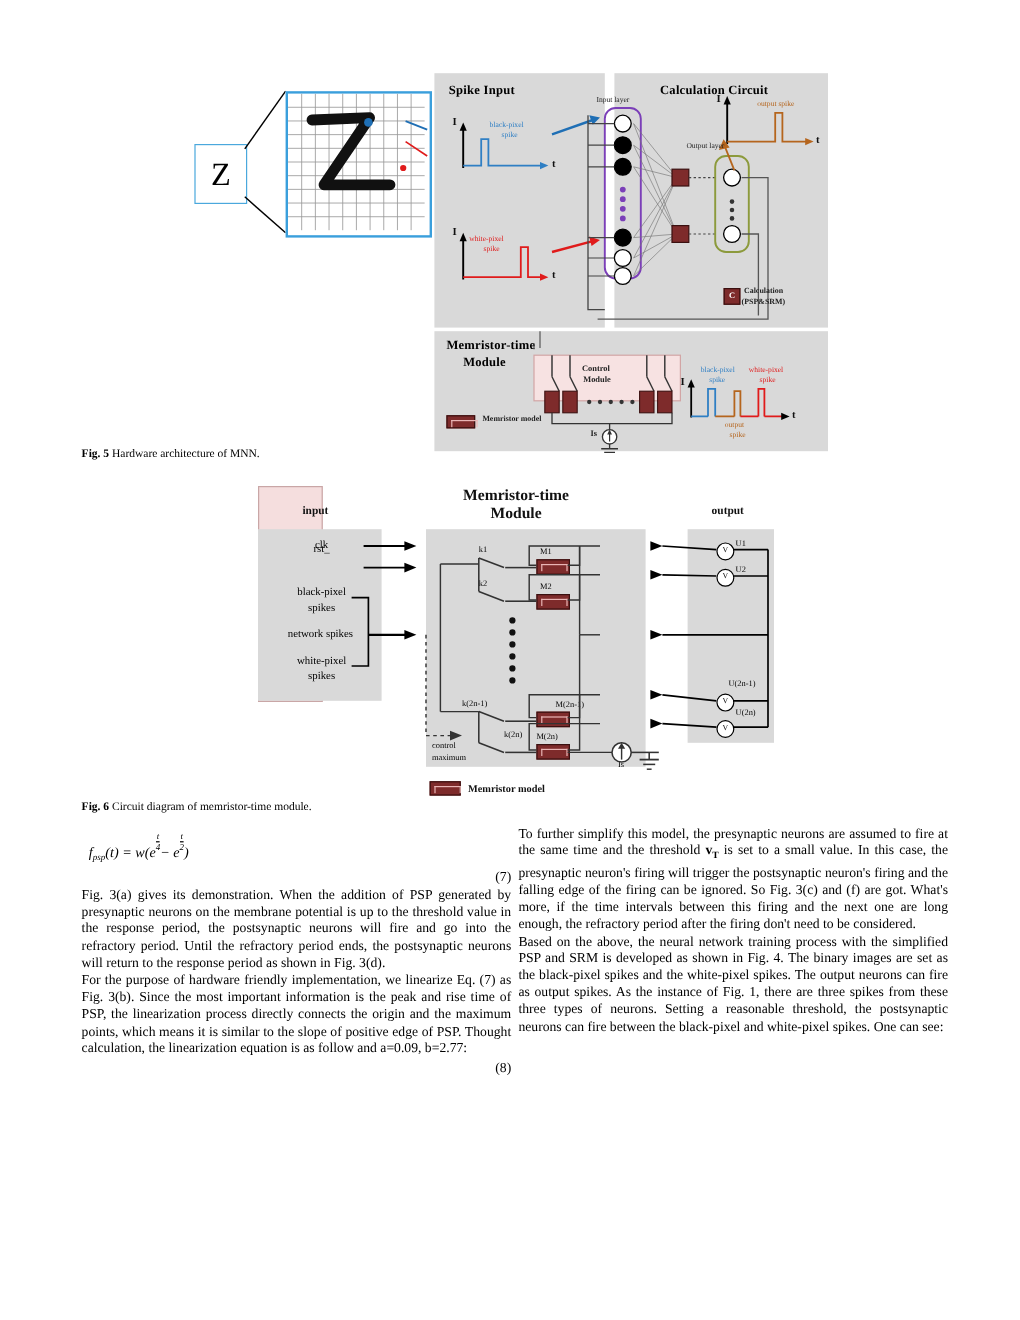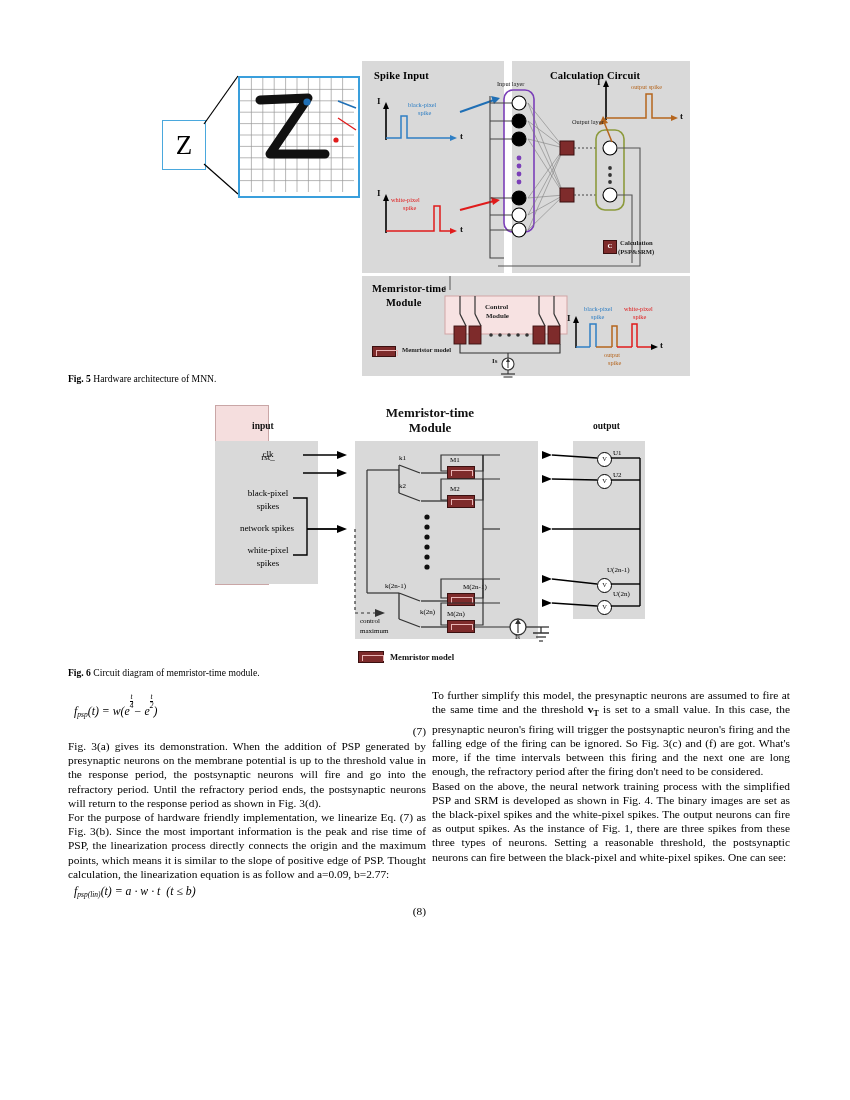--- a/index.html
+++ b/index.html
@@ -535,23 +535,20 @@
   <div class="col" id="colL">
 
     <div class="eqline">
       <span>f</span><sub class="s">psp</sub><span>(t) = w(e</span><sup class="fr"><span class="frac"><span class="n">t</span><span>4</span></span></sup><span>− e</span><sup class="fr"><span class="frac"><span class="n">t</span><span>2</span></span></sup><span>)</span>
     </div>
     <div class="eqnum" style="font-style:normal; margin-bottom:1px;">(7)</div>
 
     <p>Fig. 3(a) gives its demonstration. When the addition of PSP generated by presynaptic neurons on the membrane potential is up to the threshold value in the response period, the postsynaptic neurons will fire and go into the refractory period. Until the refractory period ends, the postsynaptic neurons will return to the response period as shown in Fig. 3(d).</p>
     <p>For the purpose of hardware friendly implementation, we linearize Eq. (7) as Fig. 3(b). Since the most important information is the peak and rise time of PSP, the linearization process directly connects the origin and the maximum points, which means it is similar to the slope of positive edge of PSP. Thought calculation, the linearization equation is as follow and a=0.09, b=2.77:</p>
 
-    <div class="eqline" style="margin:3px 0 2px 6px;">
-      <span>f</span><sub class="s">psp(lin)</sub><span>(t) = a · w · t</span>&nbsp;&nbsp;<span>(t ≤ b)</span>
-    </div>
     <div class="eqnum" style="font-style:normal; margin-bottom:1px;">(8)</div>
 
   </div>
 
   <div class="col" id="colR">
     <p><span>To further simplify this model, the presynaptic neurons are assumed to fire at the same time and the threshold</span>&nbsp;<span style="font-weight:bold;">v</span><sub style="font-size:8px;font-weight:bold;">T</sub>&nbsp;<span>is set to a small value. In this case, the presynaptic neuron's firing will trigger the postsynaptic neuron's firing and the falling edge of the firing can be ignored. So Fig. 3(c) and (f) are got. What's more, if the time intervals between this firing and the next one are long enough, the refractory period after the firing don't need to be considered.</span></p>
     <p>Based on the above, the neural network training process with the simplified PSP and SRM is developed as shown in Fig. 4. The binary images are set as the black-pixel spikes and the white-pixel spikes. The output neurons can fire as output spikes. As the instance of Fig. 1, there are three spikes from these three types of neurons. Setting a reasonable threshold, the postsynaptic neurons can fire between the black-pixel and white-pixel spikes. One can see:</p>
   </div>
 
 </div>

